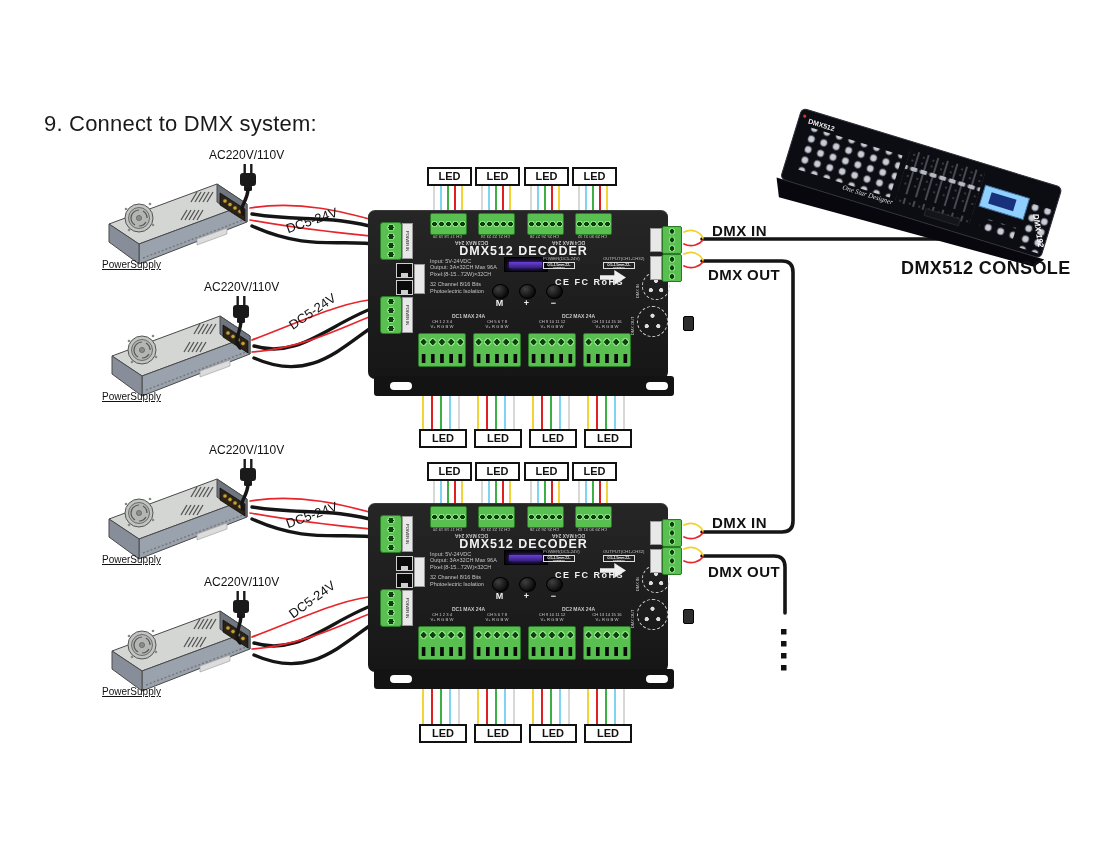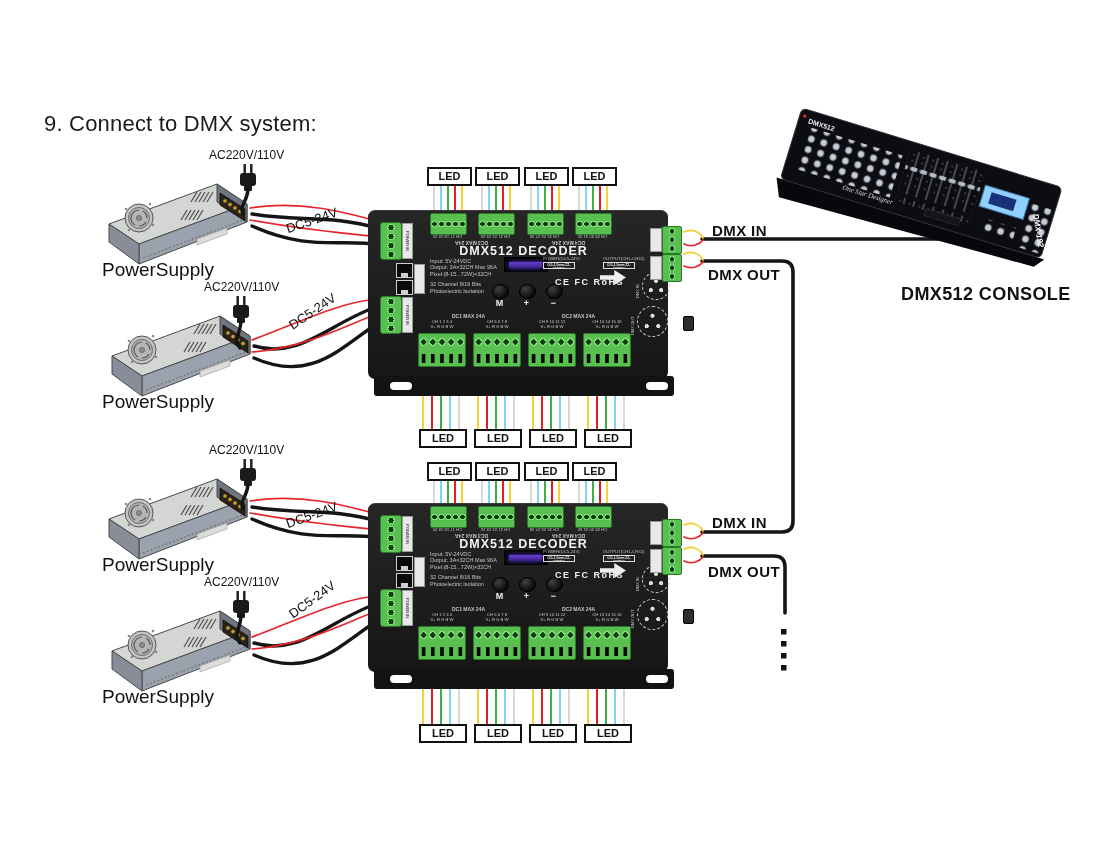--- a/index.html
+++ b/index.html
@@ -1,20 +1,20 @@
 <!DOCTYPE html>
 <html><head>
 <meta charset="utf-8">
 <style>
   html,body{margin:0;padding:0;background:#fff;}
   .canvas{position:relative;width:1111px;height:841px;background:#fff;overflow:hidden;
           font-family:"Liberation Sans",sans-serif;color:#111;}
   .abs{position:absolute;}
   .title{font-size:22px;color:#1a1a1a;letter-spacing:.2px;z-index:3;}
-  .pslab{font-size:19px;z-index:3;}
+  .pslab{font-size:10px;z-index:3;text-decoration:underline;}
   .aclab{font-size:12px;z-index:3;}
   .dclab{font-size:13px;z-index:3;transform-origin:left top;}
   .dmx{font-weight:bold;font-size:15px;z-index:3;letter-spacing:.4px;}
   .conlab{font-weight:bold;font-size:18px;z-index:3;letter-spacing:.4px;}
   svg.overlay{position:absolute;left:0;top:0;z-index:1;}
   
   .led{position:absolute;width:41px;height:15px;background:#fff;border:2px solid #111;
        font-weight:bold;font-size:11px;text-align:center;line-height:14px;z-index:2;}
   .led.b{width:44px;}
   .w5{position:absolute;z-index:1;background-repeat:no-repeat;
@@ -229,21 +229,21 @@
   <div class="abs dclab" style="left:284px;top:222px;transform:rotate(-19deg);">DC5-24V</div>
   <div class="abs dclab" style="left:286px;top:320px;transform:rotate(-34deg);">DC5-24V</div>
   <div class="abs dclab" style="left:284px;top:517px;transform:rotate(-20deg);">DC5-24V</div>
   <div class="abs dclab" style="left:286px;top:609px;transform:rotate(-36deg);">DC5-24V</div>
 
   <div class="abs dmx" style="left:712px;top:222px;">DMX IN</div>
   <div class="abs dmx" style="left:708px;top:266px;">DMX OUT</div>
   <div class="abs dmx" style="left:712px;top:514px;">DMX IN</div>
   <div class="abs dmx" style="left:708px;top:563px;">DMX OUT</div>
 
-  <div class="abs conlab" style="left:901px;top:258px;margin-top:26px;">DMX512 CONSOLE</div>
+  <div class="abs conlab" style="left:901px;top:258px;">DMX512 CONSOLE</div>
 
   <div class="w5 up" style="left:430px;top:182px;height:32px;"></div>
   <div class="w5 up" style="left:478px;top:182px;height:32px;"></div>
   <div class="w5 up" style="left:527px;top:182px;height:32px;"></div>
   <div class="w5 up" style="left:575px;top:182px;height:32px;"></div>
 
   <div class="w5 down" style="left:418px;top:365px;height:64px;"></div>
   <div class="w5 down" style="left:473px;top:365px;height:64px;"></div>
   <div class="w5 down" style="left:528px;top:365px;height:64px;"></div>
   <div class="w5 down" style="left:583px;top:365px;height:64px;"></div>

